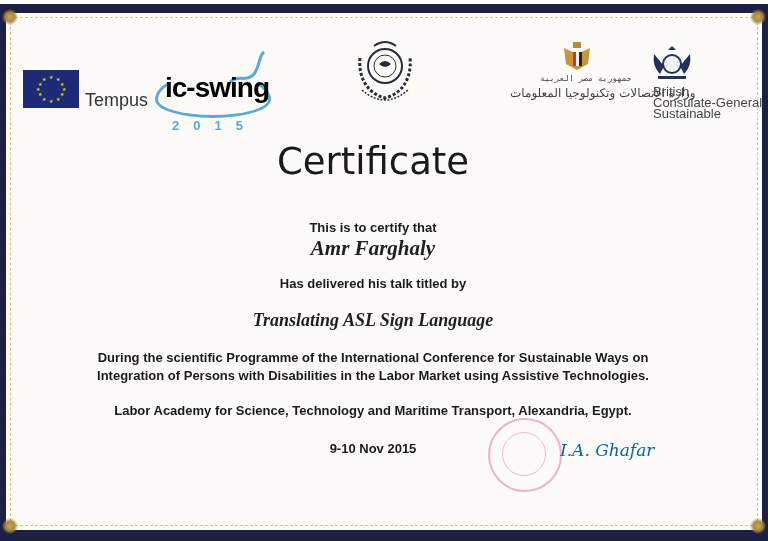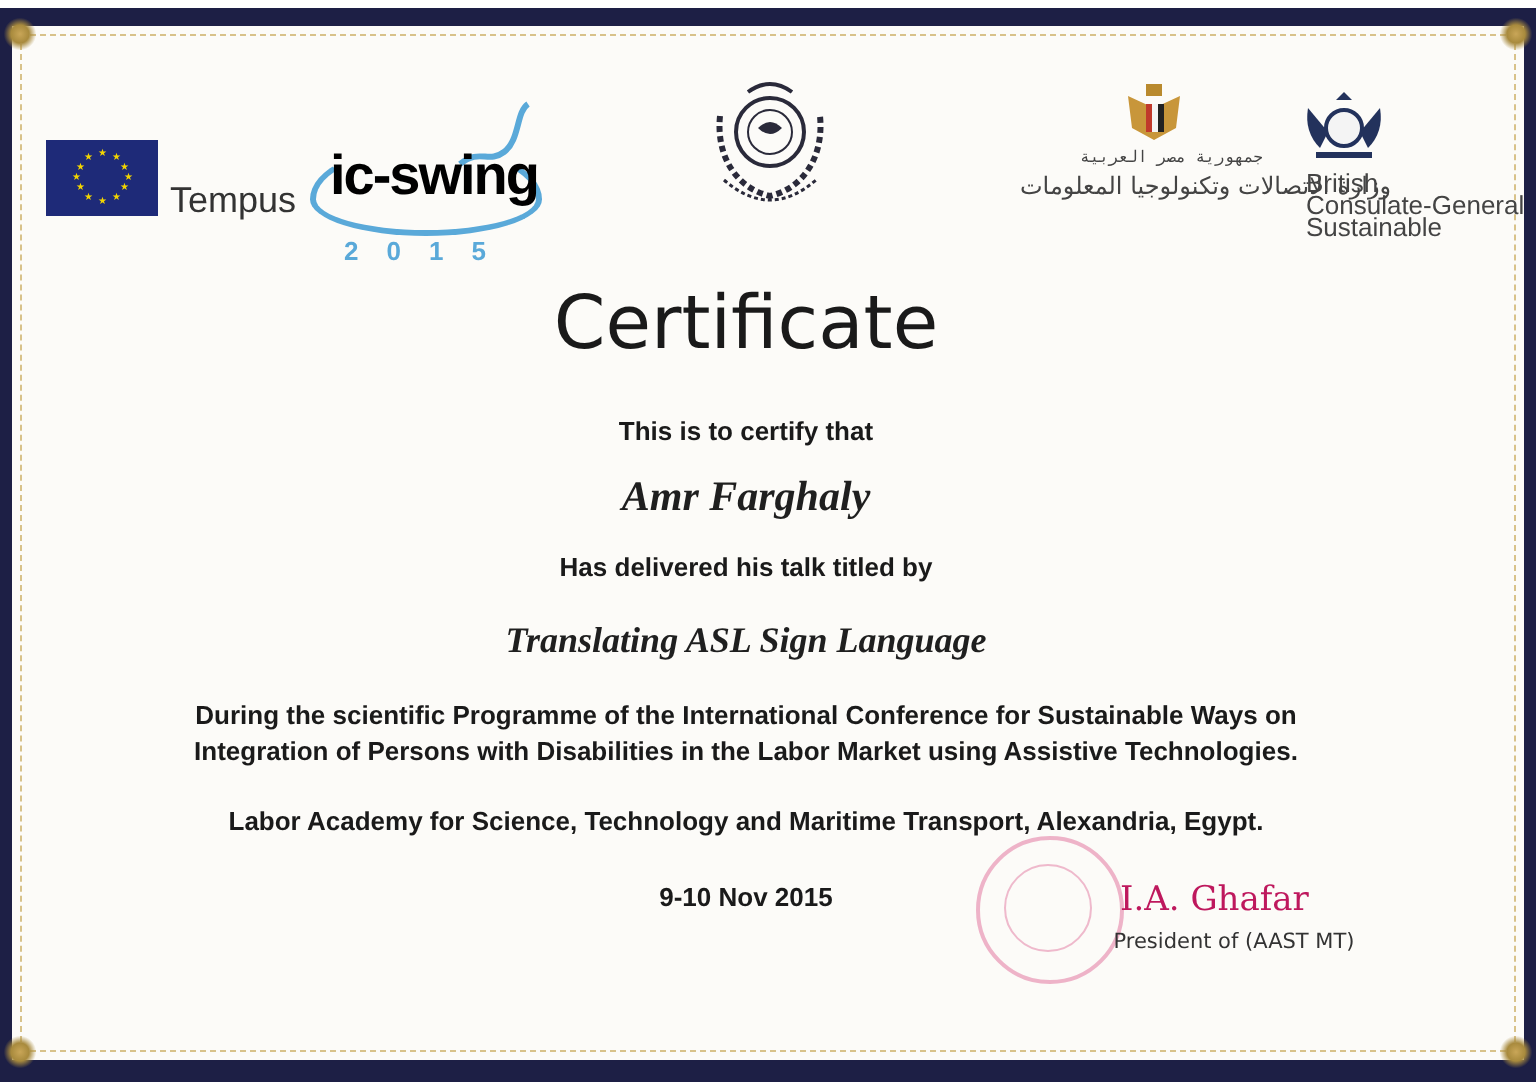--- a/index.html
+++ b/index.html
@@ -18,21 +18,21 @@
   .eu-flag span { position:absolute; color:#f3d400; font-size:5px; line-height:5px; }
   .tempus { position:absolute; left:85px; top:90px; font-size:18px; color:#333; }
   .icswing { position:absolute; left:155px; top:72px; width:110px; height:40px; border:3px solid #5aa9d9; border-radius:50% 50% 50% 50%/60% 60% 40% 40%; border-top-color:transparent; }
   .icswing-text { position:absolute; left:165px; top:72px; font-size:28px; font-weight:bold; color:#000000; letter-spacing:-1px; }
   .year { position:absolute; left:172px; top:118px; font-size:13px; font-weight:bold; color:#5aa9d9; letter-spacing:14px; }
   .seal { position:absolute; left:352px; top:38px; width:66px; height:70px; }
   .egypt { position:absolute; left:510px; top:40px; width:130px; height:75px; }
   .uk-text { position:absolute; left:653px; top:86px; font-size:13px; color:#444; line-height:11px; }
   .stamp { position:absolute; left:488px; top:418px; width:70px; height:70px; border:2px solid rgba(226,120,160,0.55); border-radius:50%; }
   .stamp-inner { position:absolute; left:12px; top:12px; width:42px; height:42px; border:1.5px solid rgba(226,120,160,0.5); border-radius:50%; }
-  .sigscript { position:absolute; left:560px; top:440px; font-family:"DejaVu Serif", serif; font-size:17px; color:#be185d;text-align:center; }
+  .sigscript { position:absolute; left:560px; top:440px; font-family:"DejaVu Serif", serif; font-style:italic; font-size:17px; color:#0369a1;text-align:center; }
   .signame { position:absolute; left:502px; top:465px; width:230px; text-align:center; font-family:"DejaVu Sans", sans-serif; font-size:10.5px; color:#333; line-height:13px; }
 </style>
 </head>
 <body>
 
 <div class="frame"></div>
 <div class="paper">
   <div class="goldline gl-outer"></div>
   <div class="corner" style="left:-4px;top:-4px;"></div>
   <div class="corner" style="right:-4px;top:-4px;"></div>
@@ -91,28 +91,27 @@
   <path d="M40 10 Q42 22 34 30 L30 22 Z" fill="#23325c"></path>
   <rect x="8" y="32" width="28" height="3" fill="#23325c"></rect>
 </svg>
 <div class="uk-text">
   <div>British</div>
   <div>Consulate-General</div>
   <div>Sustainable</div>
 </div>
 
 <div class="center title" style="top:140px;">Certificate</div>
-<div class="center bold" style="top:208px;font-size:13px;">This is to certify that</div>
+<div class="center bold" style="top:220px;font-size:13px;">This is to certify that</div>
 <div class="center serif-italic" style="top:236px;font-size:21px;color:#1f1f1f;">Amr Farghaly</div>
 <div class="center bold" style="top:276px;font-size:13px;">Has delivered his talk titled by</div>
 <div class="center serif-italic" style="top:310px;font-size:18px;color:#1f1f1f;">Translating ASL Sign Language</div>
 <div class="center bold" style="top:350px;font-size:13px;">During the scientific Programme of the International Conference for Sustainable Ways on</div>
 <div class="center bold" style="top:368px;font-size:13px;">Integration of Persons with Disabilities in the Labor Market using Assistive Technologies.</div>
 <div class="center bold" style="top:403px;font-size:13px;">Labor Academy for Science, Technology and Maritime Transport,  Alexandria, Egypt.</div>
 <div class="center bold" style="top:441px;font-size:13px;">9-10 Nov 2015</div>
 
 <div class="stamp">
     <div class="stamp-inner"></div>
   </div>
 <div class="sigscript">I.A. Ghafar</div>
 <div class="signame">
-  <div>President of (AAST MT)</div>
 </div>
 
 </body></html>

